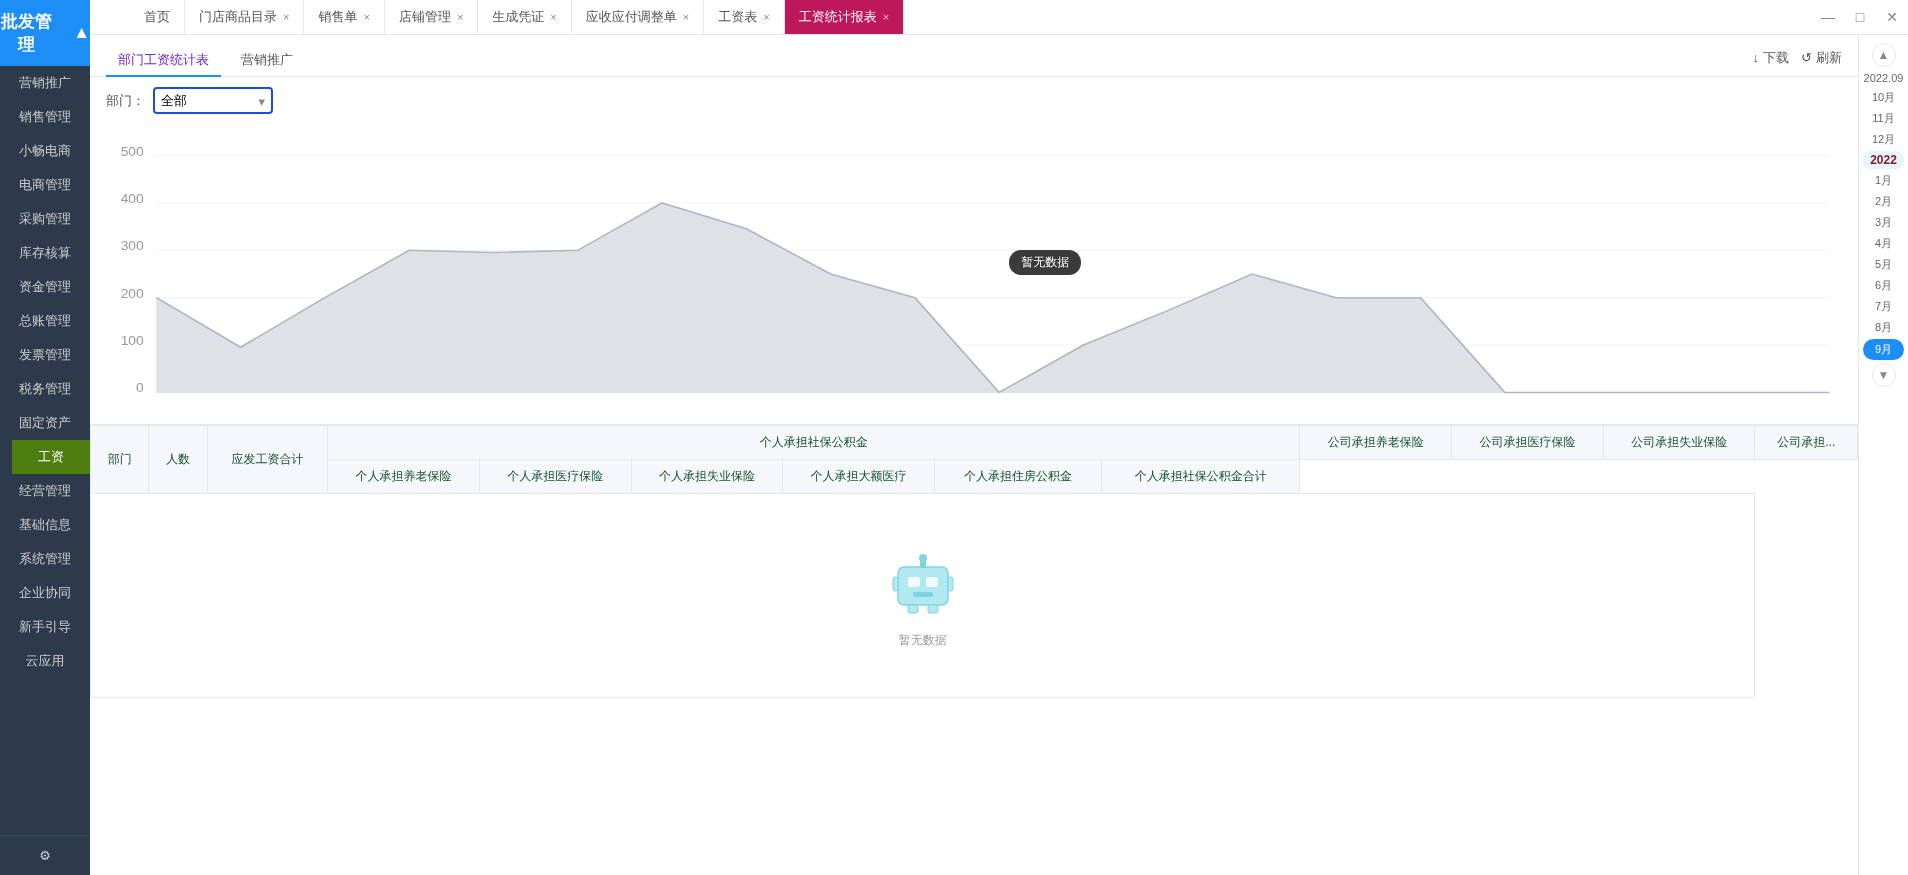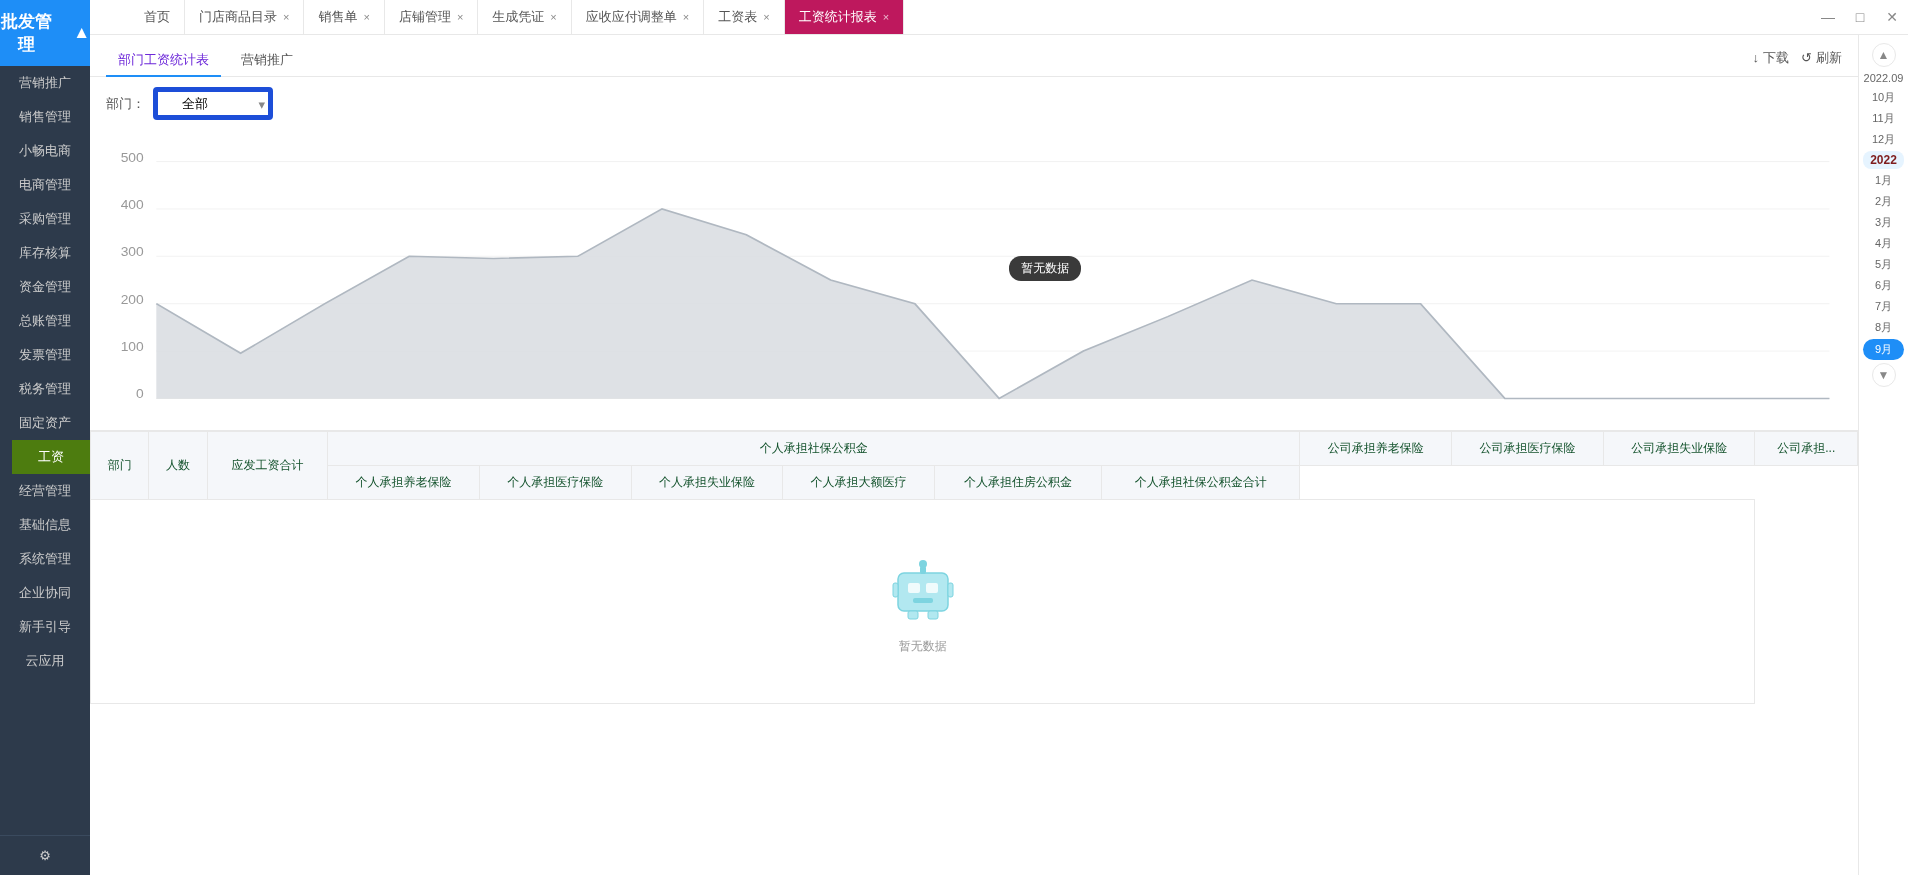--- a/index.html
+++ b/index.html
@@ -141,22 +141,22 @@
     .filter-bar {
       padding: 10px 16px;
       display: flex;
       align-items: center;
       gap: 8px;
       flex-shrink: 0;
       background: #fff;
     }
     .filter-label { color: #555; font-size: 13px; }
     .filter-select {
-      padding: 4px 28px 4px 24px;
-      border: 5px solid #1d4ed8;
+      padding: 4px 28px 4px 6px;
+      border: 2px solid #1d4ed8;
       border-radius: 4px;
       font-size: 13px;
       cursor: pointer;
       background: #fff;
       appearance: none;
       min-width: 120px;
     }
     .select-wrapper {
       position: relative;
       display: inline-block;

